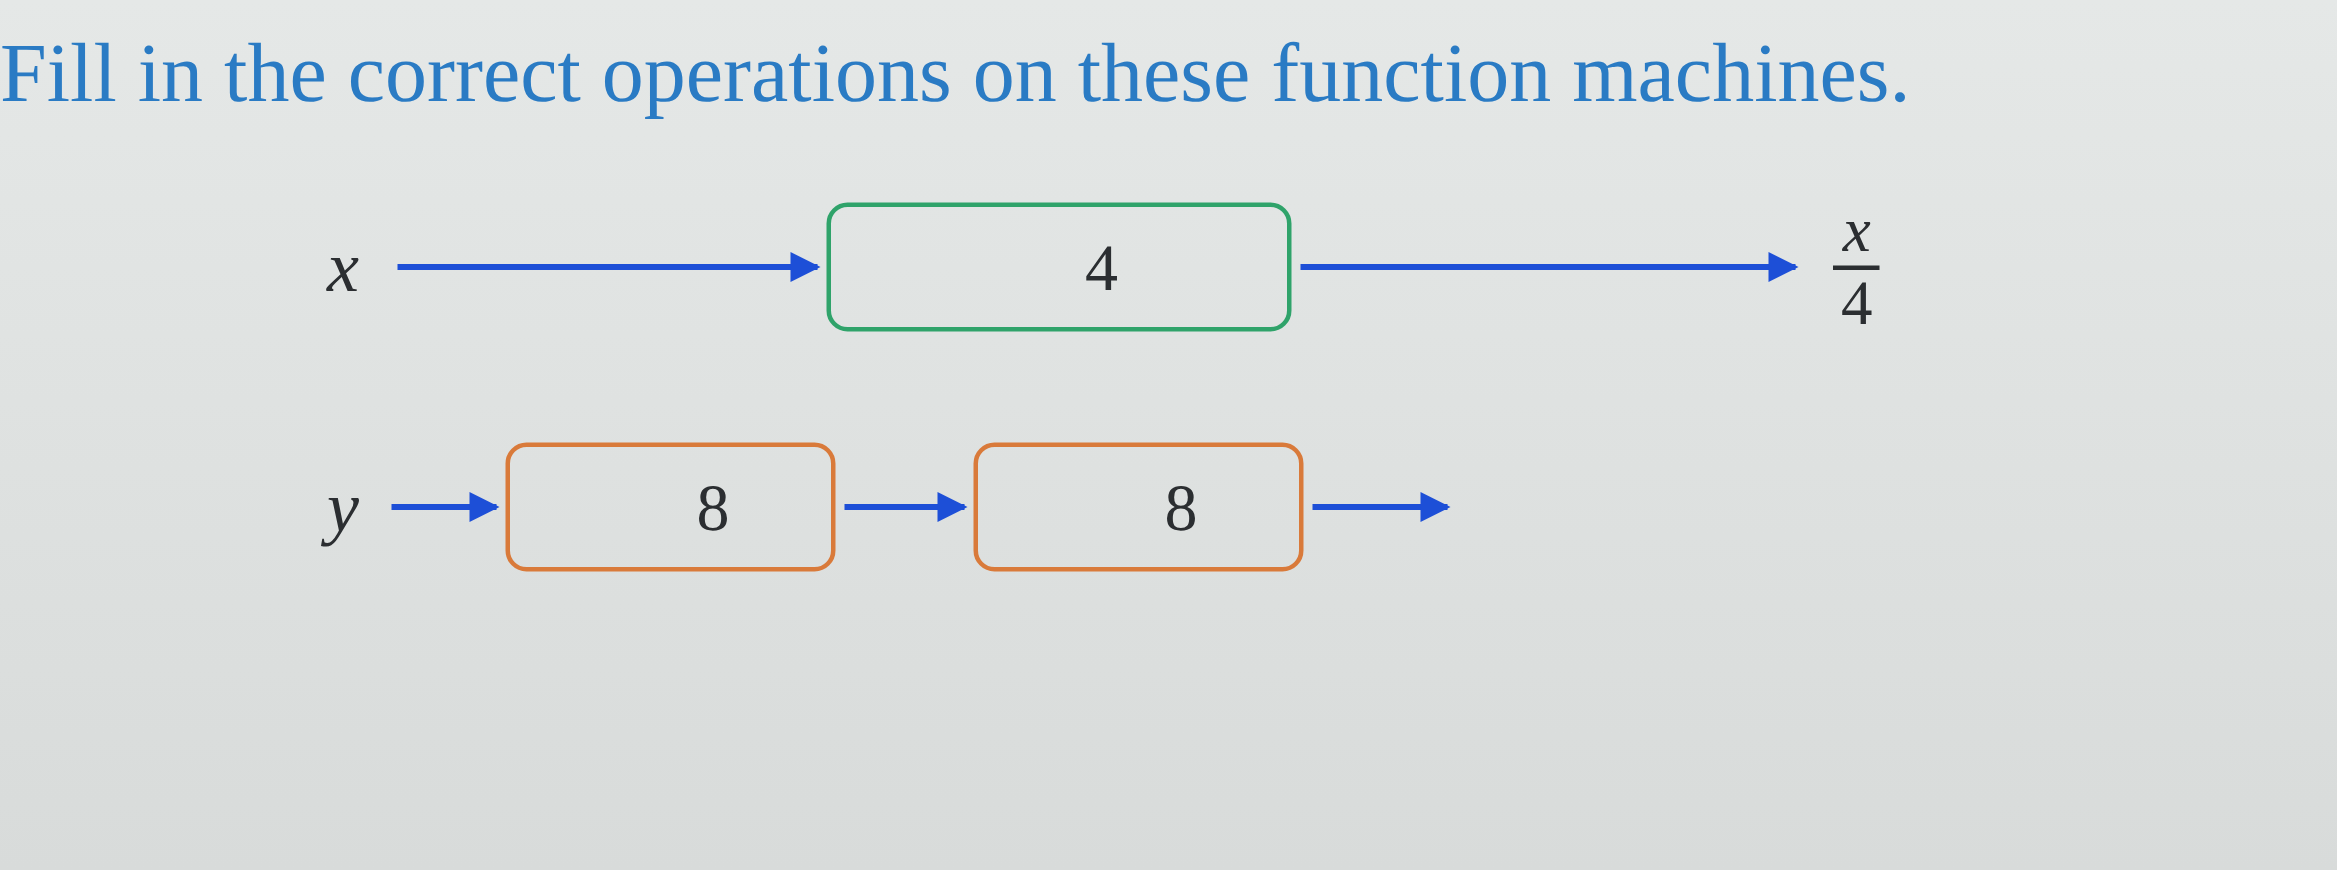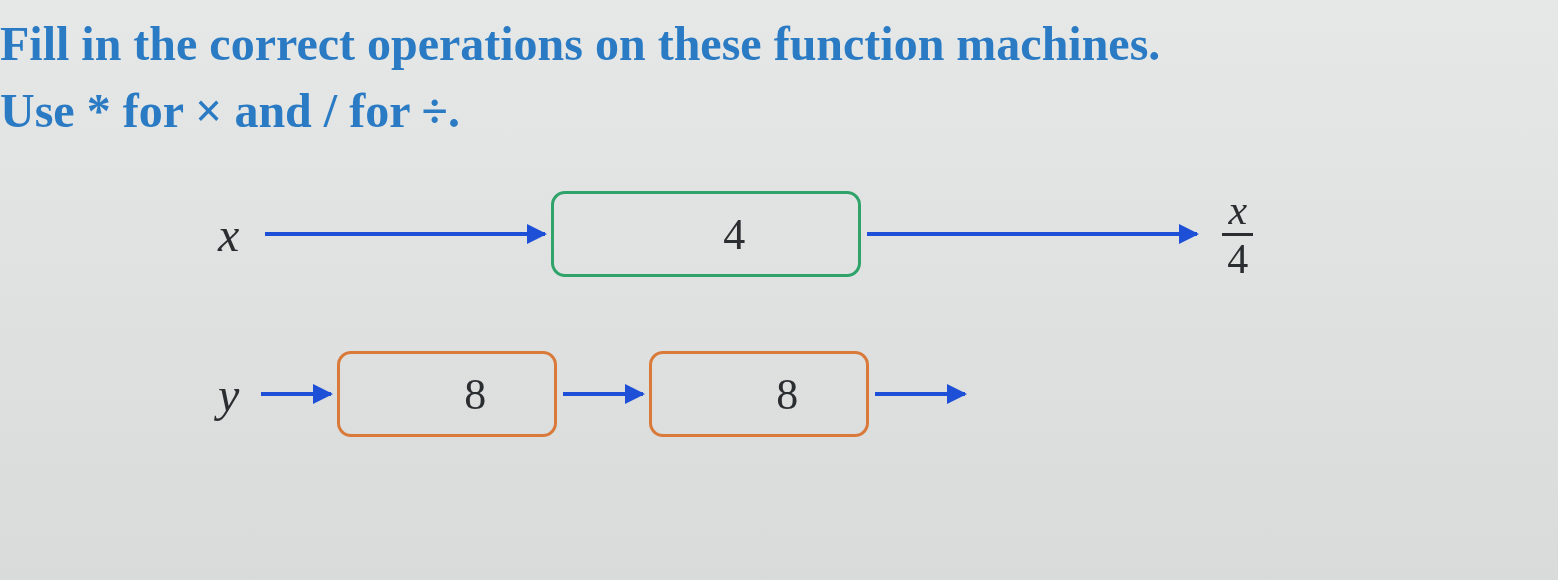--- a/index.html
+++ b/index.html
@@ -13,24 +13,24 @@
     overflow: hidden;
   }
   .page {
     width: 1558px;
     height: 580px;
     position: relative;
     background: linear-gradient(180deg, #e5e8e7 0%, #d8dbda 100%);
   }
   .prompt {
     color: #2a7bc4;
-    font-size: 48px;
+    font-size: 56px;
     line-height: 1.4;
     padding: 10px 0 0 0;
-    font-weight: 700;
+    font-weight: 400;
   }
   .prompt .line1 { display: block; padding-left: 0; }
   .prompt .line2 { display: block; padding-left: 0; }
   .machines {
     margin-top: 30px;
     padding-left: 210px;
   }
   .machine-row {
     display: flex;
     align-items: center;
@@ -95,21 +95,20 @@
   .orange { border-color: #d97a3a; }
   .w-wide { width: 310px; }
   .w-med { width: 220px; }
 </style>
 </head>
 <body>
 <div class="page">
 
   <div class="prompt">
     <span class="line1">Fill in the correct operations on these function machines.</span>
-    <span class="line2">Use * for × and / for ÷.</span>
   </div>
 
   <div class="machines">
 
     <div class="machine-row">
       <span class="var">x</span>
       <div class="arrow" style="width:280px; margin:0 6px 0 18px;"></div>
       <div class="opbox green w-wide">
         <span class="opinput"></span>
         <span class="opnum">4</span>

